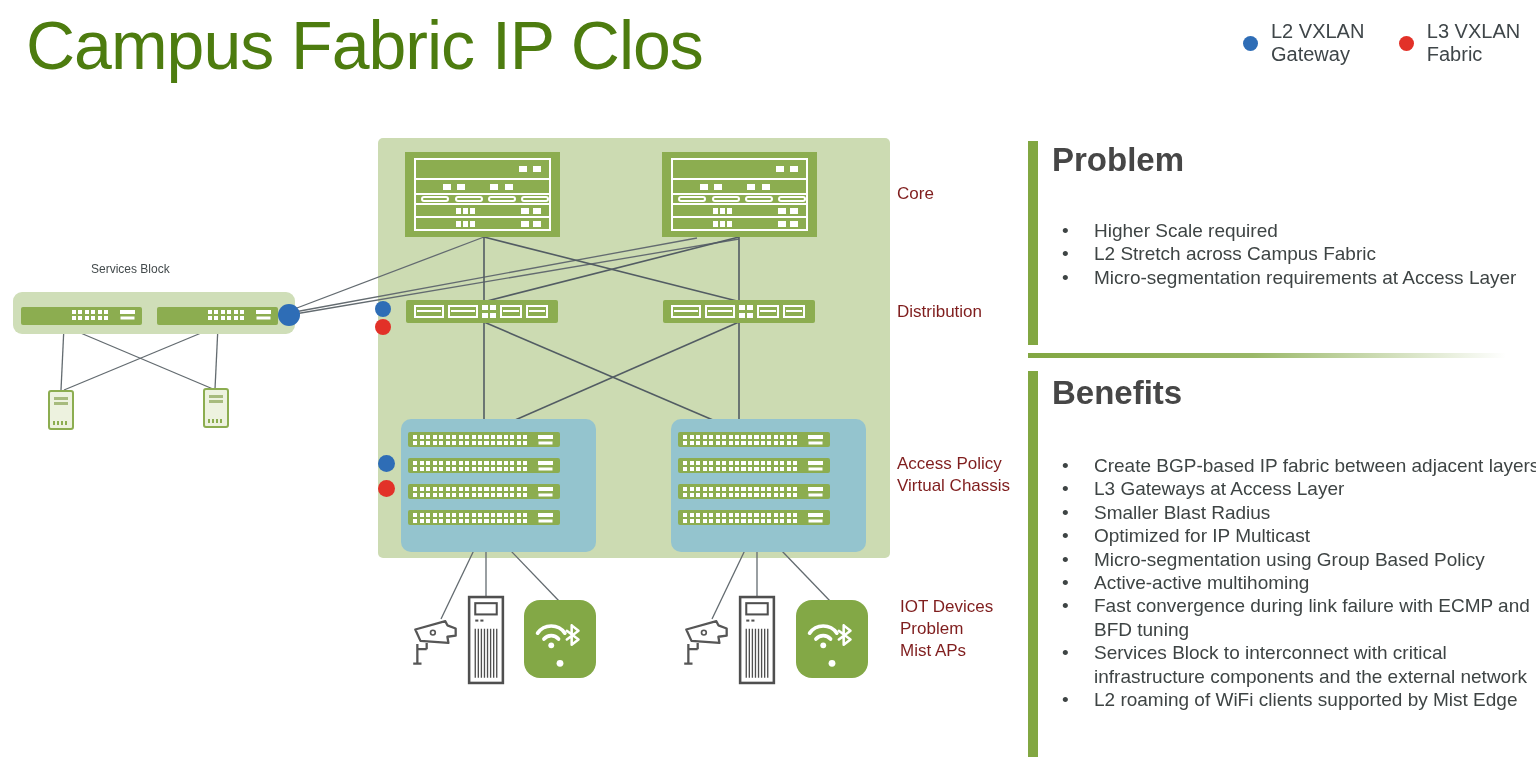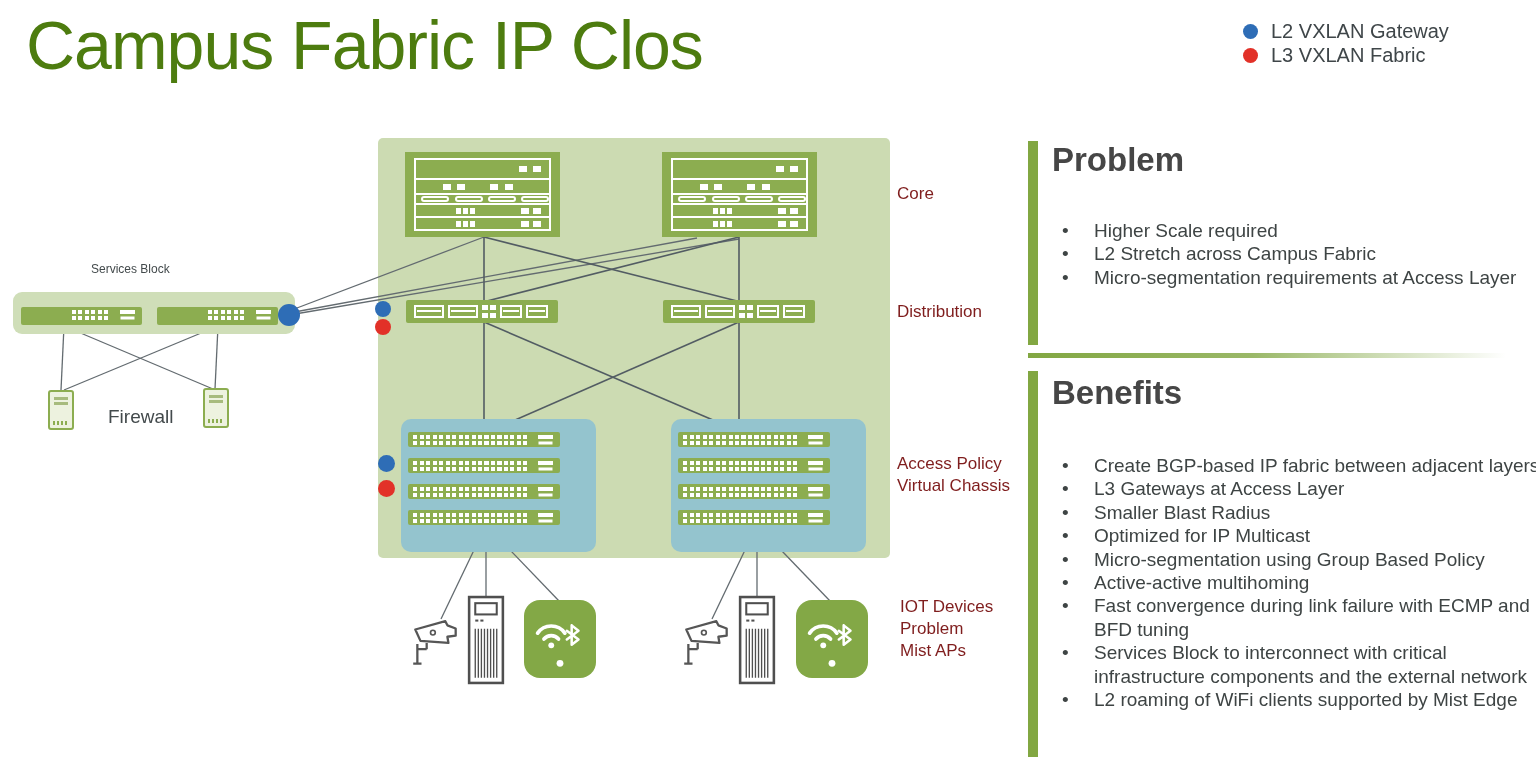--- a/index.html
+++ b/index.html
@@ -2,21 +2,21 @@
 <html><head>
 <meta charset="utf-8">
 <style>
   html,body{margin:0;padding:0;background:#fff;}
   body{width:1536px;height:768px;position:relative;overflow:hidden;
        font-family:"Liberation Sans",sans-serif;color:#3e4444;}
 
   
   .page-title{position:absolute;left:26px;top:6px;font-size:68px;font-weight:400;
               color:#4d7c0f;letter-spacing:-1px;}
-  .legend{position:absolute;left:1243px;top:20px;display:flex;flex-direction:column;gap:1px;}
+  .legend{position:absolute;left:1243px;top:20px;display:flex;flex-direction:row;gap:1px;}
   .legend-row{display:flex;align-items:center;gap:13px;font-size:20px;color:#3f4649;}
   .dot{border-radius:50%;display:inline-block;flex:none;}
   .dot-blue{background:#2e6db6;}
   .dot-red{background:#e23128;}
   .legend .dot{width:15px;height:15px;}
 
   
   .canvas{position:absolute;left:378px;top:138px;width:512px;height:420px;
           background:#ccdbb2;border-radius:5px;}
   .wires{position:absolute;left:0;top:0;z-index:2;}
@@ -231,21 +231,20 @@
 <div class="sb-title">Services Block</div>
 <div class="sb"></div>
 <div class="portbar sbbar" style="left:21px;top:307px;width:121px;height:18px;"></div>
 <div class="portbar sbbar" style="left:157px;top:307px;width:121px;height:18px;"></div>
 <span class="gwdot dot-blue" style="left:278px;top:304px;width:22px;height:22px;"></span>
 
 <div class="server" style="left:48px;top:390px;"></div>
 <div class="server" style="left:203px;top:388px;"></div>
 
 <div class="svc-list">
-  <div>Firewall</div>
 </div>
 
 <div class="lbl" style="left:897px;top:183px;">Core</div>
 <div class="lbl" style="left:897px;top:301px;">Distribution</div>
 <div class="lbl" style="left:897px;top:453px;">
   <div>Access Policy</div>
   <div>Virtual Chassis</div>
 </div>
 <div class="lbl" style="left:900px;top:596px;">
   <div>IOT Devices</div>

